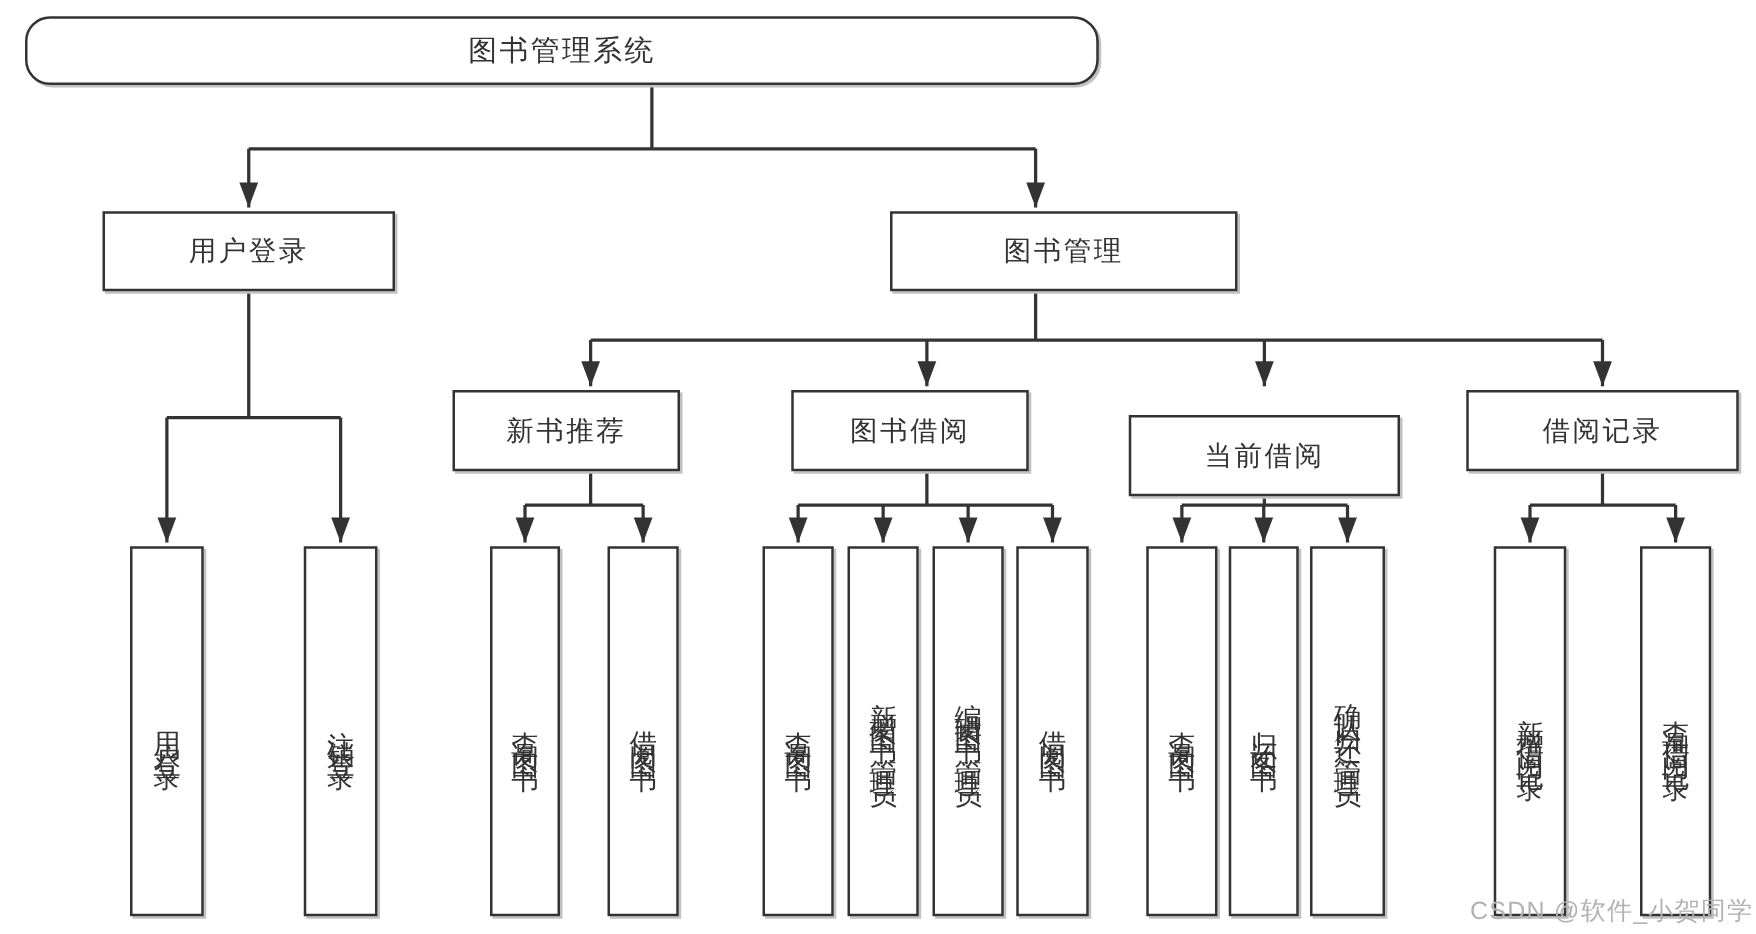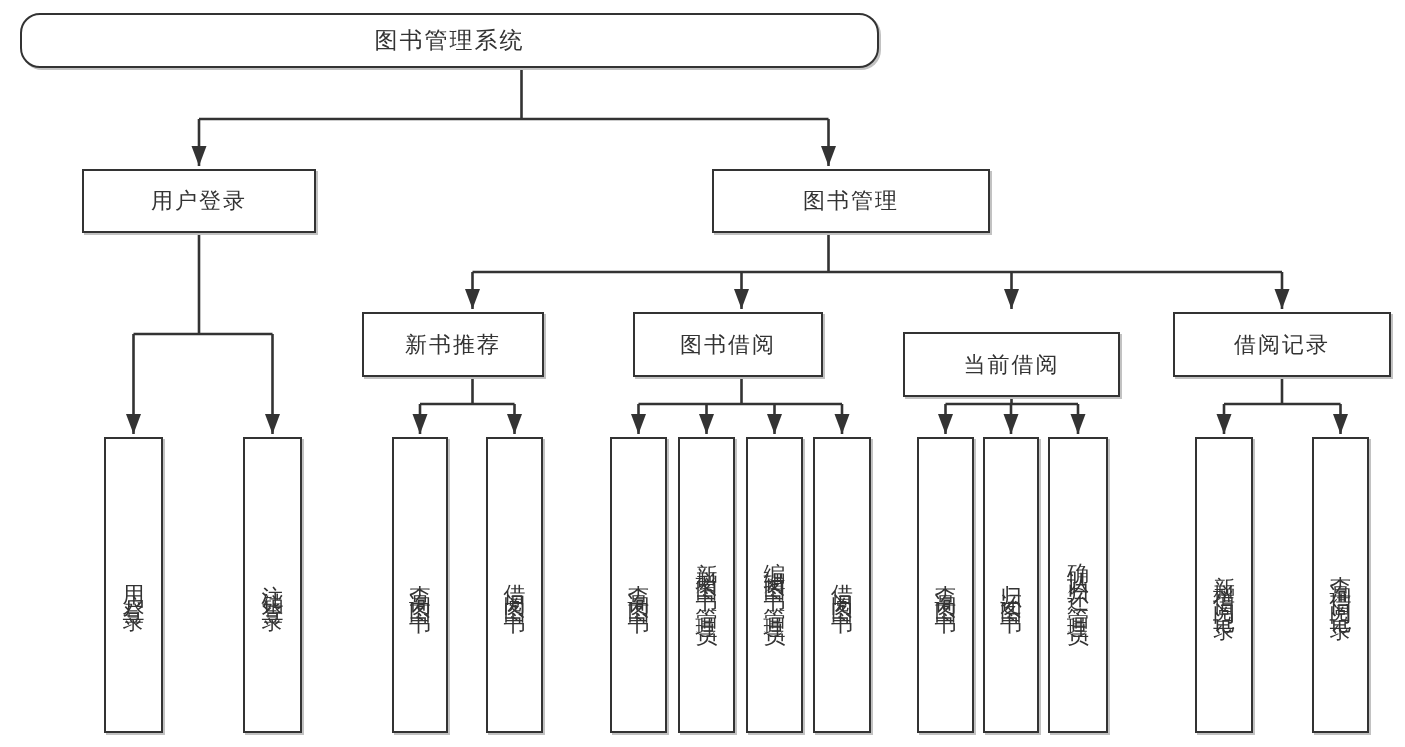--- a/index.html
+++ b/index.html
@@ -138,14 +138,15 @@
     <span class="vlabel">确认归还（管理员）</span>
   </div>
 
   <div class="box vbox" style="left:1195px;top:437px;width:58px;height:296px;">
     <span class="vlabel">新增借阅记录</span>
   </div>
   <div class="box vbox" style="left:1312px;top:437px;width:57px;height:296px;">
     <span class="vlabel">查询借阅记录</span>
   </div>
 
+  <div id="watermark">CSDN @软件_小贺同学</div>
 
 </div>
 
 </body></html>

